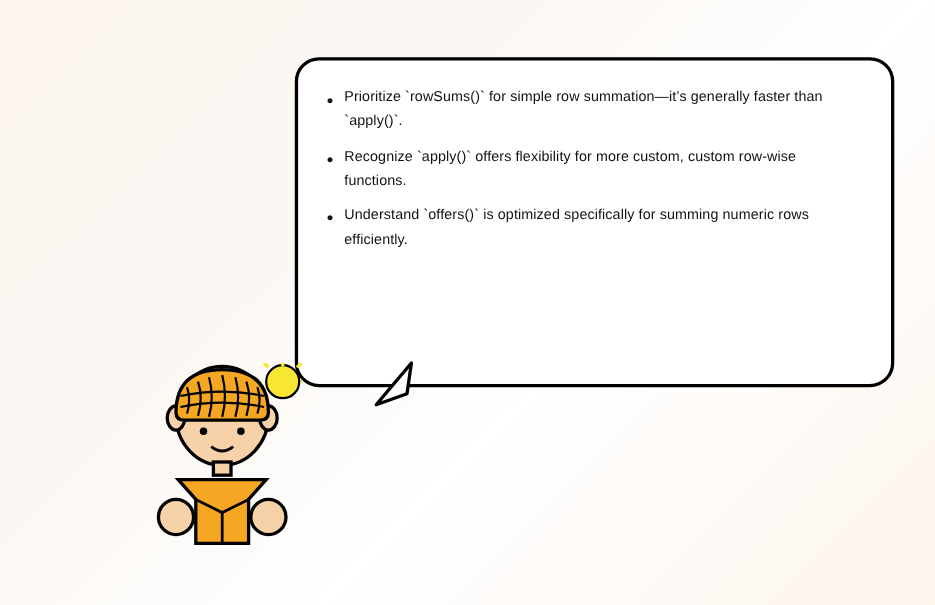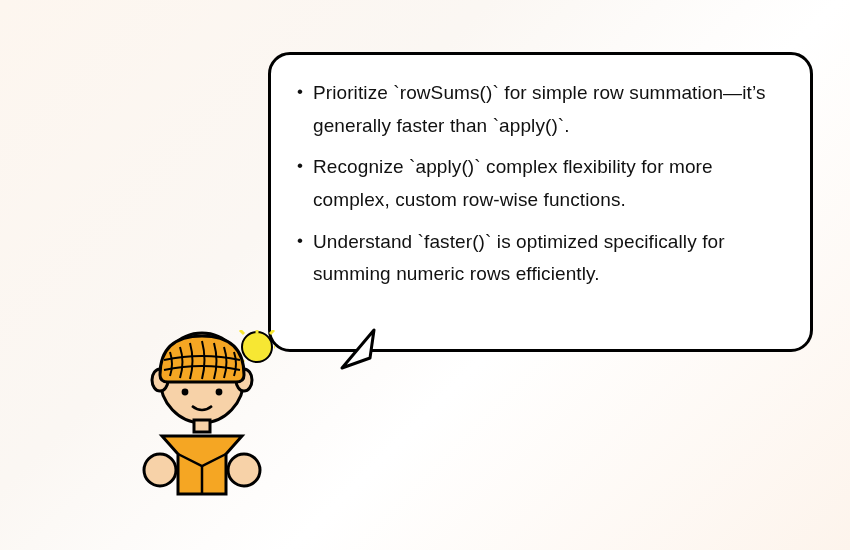--- a/index.html
+++ b/index.html
@@ -32,21 +32,21 @@
   }
   #bubble-list {
     list-style: none;
     margin: 0;
     padding: 22px 26px 0 26px;
   }
   #bubble-list li {
     position: relative;
     padding-left: 16px;
     margin-bottom: 9px;
-    font-size: 19px;
+    font-size: 13px;
     line-height: 1.72;
     color: #111111;
     letter-spacing: 0.1px;
   }
   #bubble-list li:before {
     content: "\2022";
     position: absolute;
     left: 0;
     top: 0;
     font-size: 17px;
@@ -73,22 +73,22 @@
   #character svg { display: block; }
 </style>
 </head>
 <body>
 
 <div id="stage">
 
   <div id="bubble">
     <ul id="bubble-list">
       <li>Prioritize `rowSums()` for simple row summation—it’s generally faster than `apply()`.</li>
-      <li>Recognize `apply()` complex flexibility for more complex, custom row-wise functions.</li>
-      <li>Understand `faster()` is optimized specifically for summing numeric rows efficiently.</li>
+      <li>Recognize `apply()` offers flexibility for more custom, custom row-wise functions.</li>
+      <li>Understand `offers()` is optimized specifically for summing numeric rows efficiently.</li>
     </ul>
   </div>
 
   <div class="tail">
     <svg width="48" height="48" viewBox="0 0 48 48">
       <polygon points="2,40 34,2 30,30" fill="#ffffff" stroke="#000000" stroke-width="3" stroke-linejoin="round"></polygon>
     </svg>
   </div>
 
   <div id="character">

